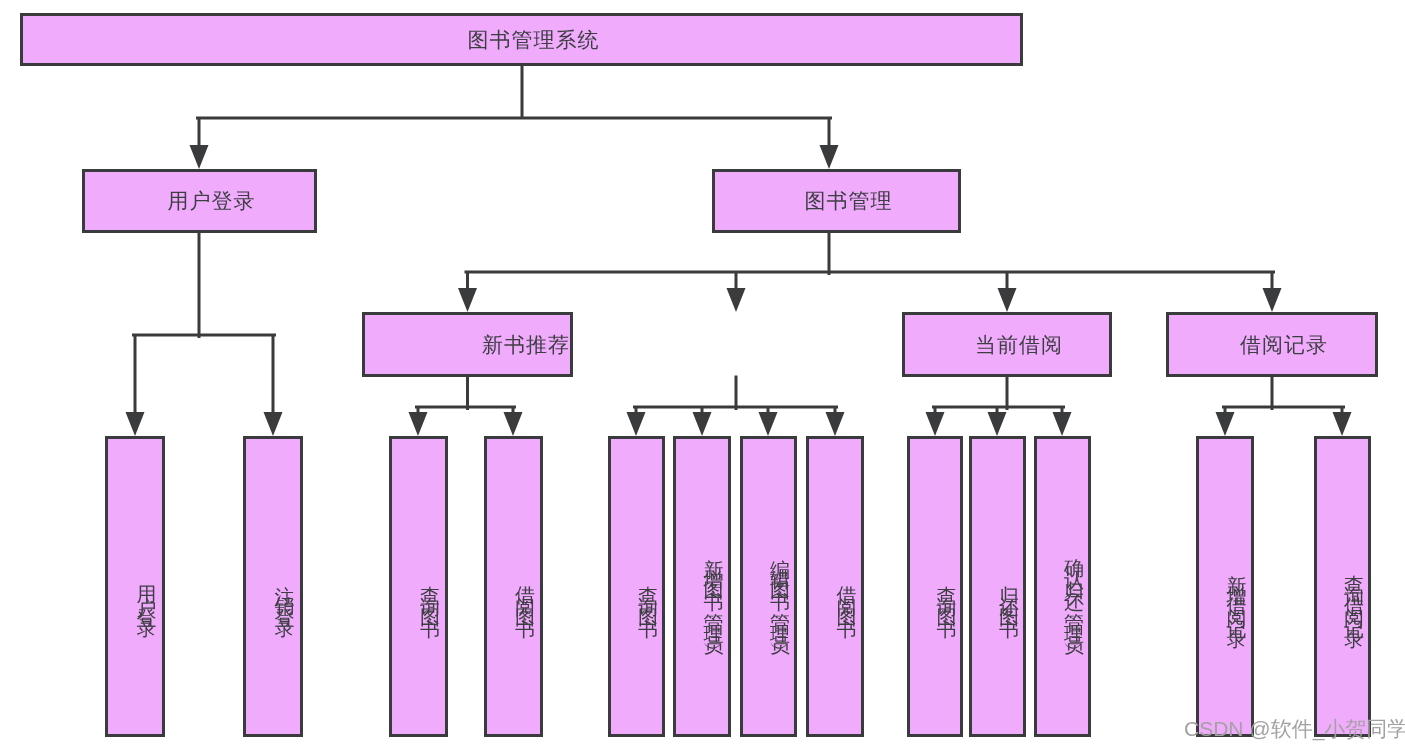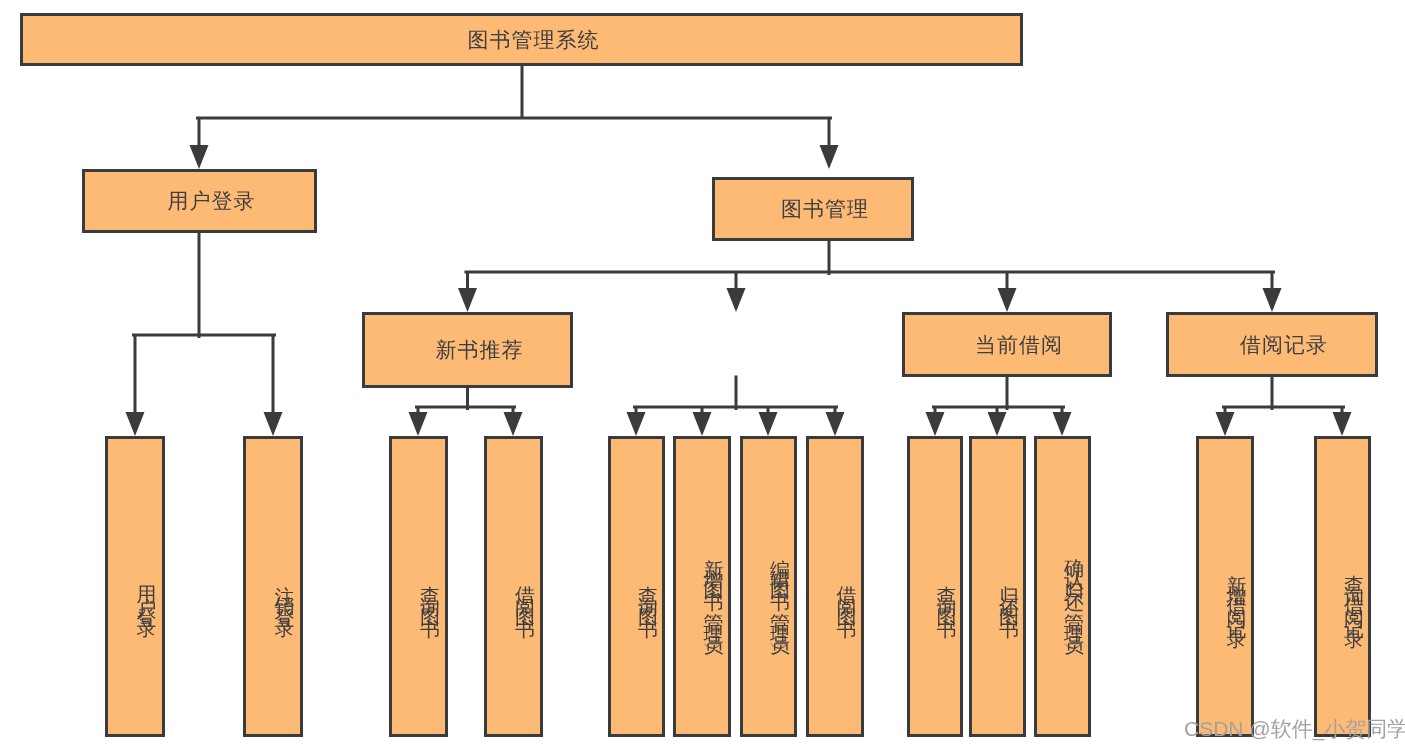--- a/index.html
+++ b/index.html
@@ -19,21 +19,21 @@
     overflow: hidden;
   }
   .wires {
     position: absolute;
     left: 0; top: 0;
     width: 1405px; height: 747px;
     z-index: 1;
   }
   .node {
     position: absolute;
-    background: #fdba74;
+    background: #f0abfc;
     border: 3px solid var(--line);
     display: flex;
     align-items: center;
     justify-content: center;
     z-index: 2;
     color: var(--text);
     padding-left: 24px;
   }
   .hnode span {
     font-size: 21px;
@@ -46,22 +46,22 @@
     text-orientation: mixed;
     font-size: 20px;
     line-height: 1;
     letter-spacing: 11px;
     margin-bottom: -11px;
     white-space: nowrap;
     color: var(--text);
   }
   .root-node   { left: 20px;  top: 13px;  width: 1003px; height: 53px; }
   .n-l2a { left: 82px;  top: 169px; width: 235px; height: 64px; }
-  .n-l2b { left: 712px; top: 169px; width: 202px; height: 64px; margin-top: 8px; }
-  .n-l3a { left: 362px;  top: 312px; width: 211px; height: 76px; }
+  .n-l2b { left: 712px; top: 169px; width: 249px; height: 64px; }
+  .n-l3a { left: 362px;  top: 312px; width: 211px; height: 65px; justify-content: flex-end; }
   .n-l3b { left: 630px;  top: 312px; width: 212px; height: 65px; }
   .n-l3c { left: 902px;  top: 312px; width: 210px; height: 65px; }
   .n-l3d { left: 1166px; top: 312px; width: 212px; height: 65px; }
   .leaf { top: 436px; height: 301px; }
   .n-f01 { left: 105px;  width: 60px; }
   .n-f02 { left: 243px;  width: 60px; }
   .n-f03 { left: 389px;  width: 59px; }
   .n-f04 { left: 484px;  width: 59px; }
   .n-f05 { left: 608px;  width: 57px; }
   .n-f06 { left: 673px;  width: 58px; }

